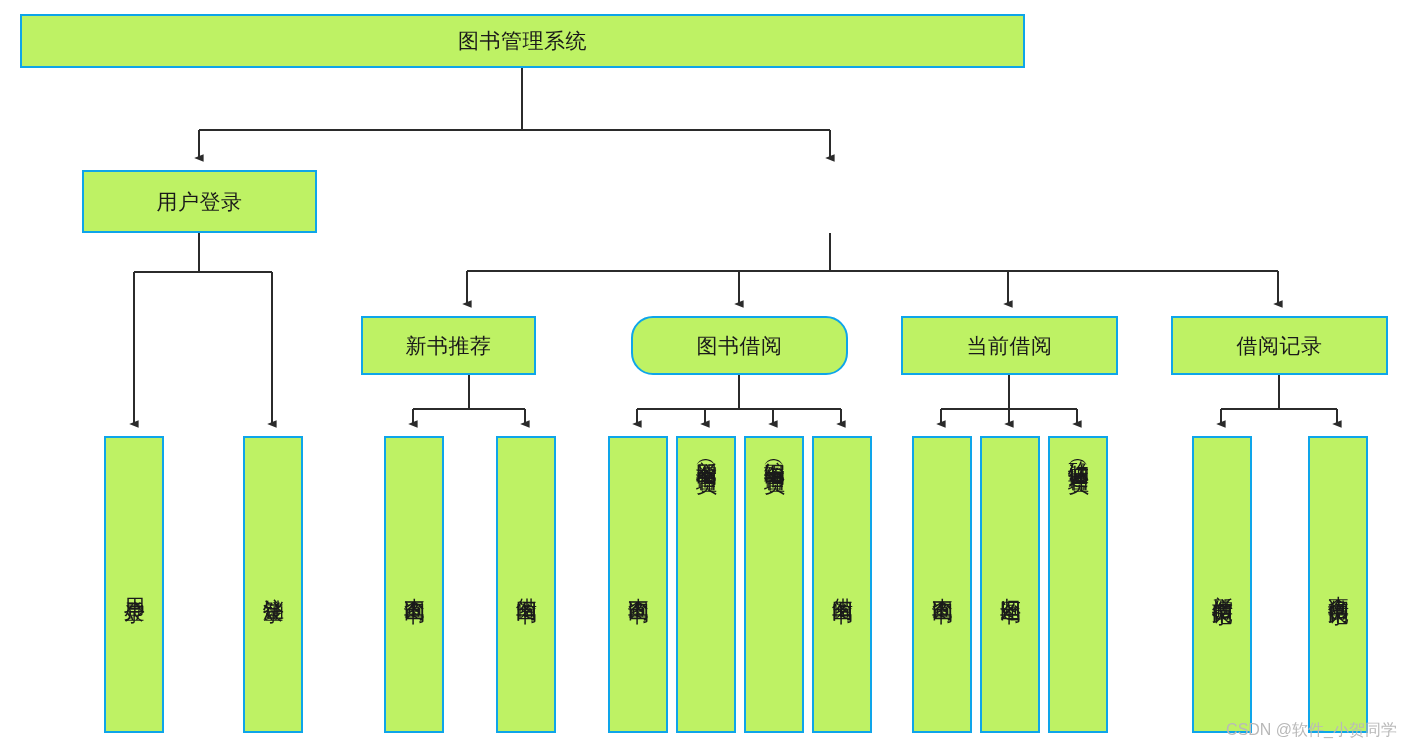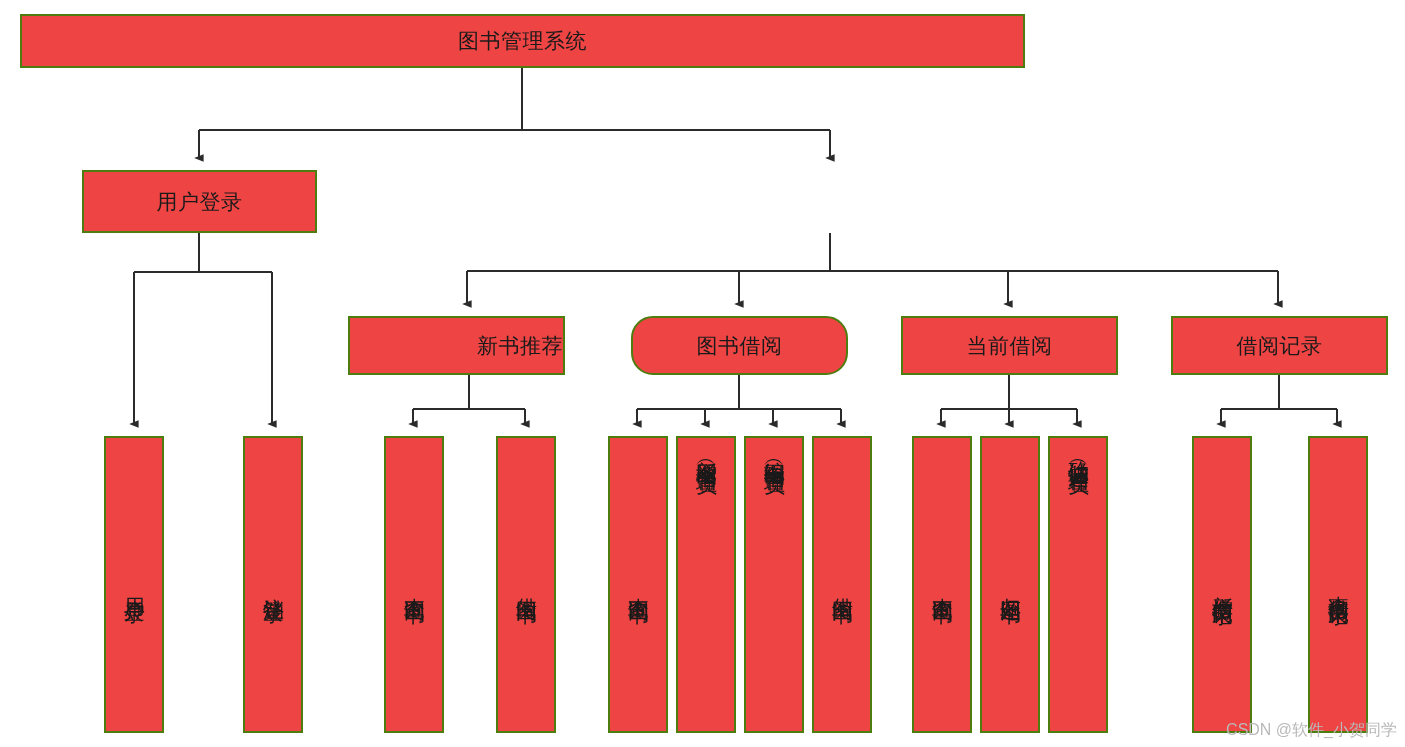--- a/index.html
+++ b/index.html
@@ -23,22 +23,22 @@
     position: absolute;
     left: 0;
     top: 0;
     width: 1405px;
     height: 747px;
     display: block;
   }
   .node-box {
     position: absolute;
     box-sizing: border-box;
-    border: 2px solid #4d7c0f;
-    background: #ef4444;
+    border: 2px solid #0ea5e9;
+    background: #bef264;
     display: flex;
     align-items: center;
     justify-content: center;
     overflow: hidden;
   }
   .node-label-h {
     font-size: 21px;
     color: #1a1a1a;
     line-height: 1.2;
     white-space: nowrap;
@@ -131,21 +131,21 @@
   </svg>
 
   <div class="node-box" style="left:20px; top:14px; width:1005px; height:54px;">
     <span class="node-label-h">图书管理系统</span>
   </div>
 
   <div class="node-box" style="left:82px; top:170px; width:235px; height:63px;">
     <span class="node-label-h">用户登录</span>
   </div>
 
-  <div class="node-box" style="left:348px; top:316px; width:217px; height:59px;justify-content:flex-end;">
+  <div class="node-box" style="left:361px; top:316px; width:175px; height:59px;">
     <span class="node-label-h">新书推荐</span>
   </div>
   <div class="node-box" style="left:631px; top:316px; width:217px; height:59px;border-radius:22px;">
     <span class="node-label-h">图书借阅</span>
   </div>
   <div class="node-box" style="left:901px; top:316px; width:217px; height:59px;">
     <span class="node-label-h">当前借阅</span>
   </div>
   <div class="node-box" style="left:1171px; top:316px; width:217px; height:59px;">
     <span class="node-label-h">借阅记录</span>

